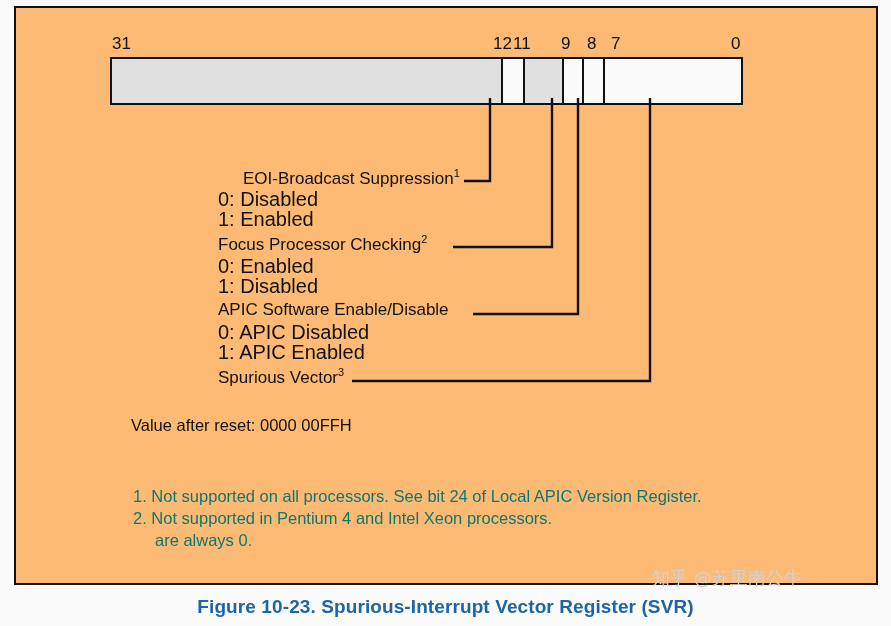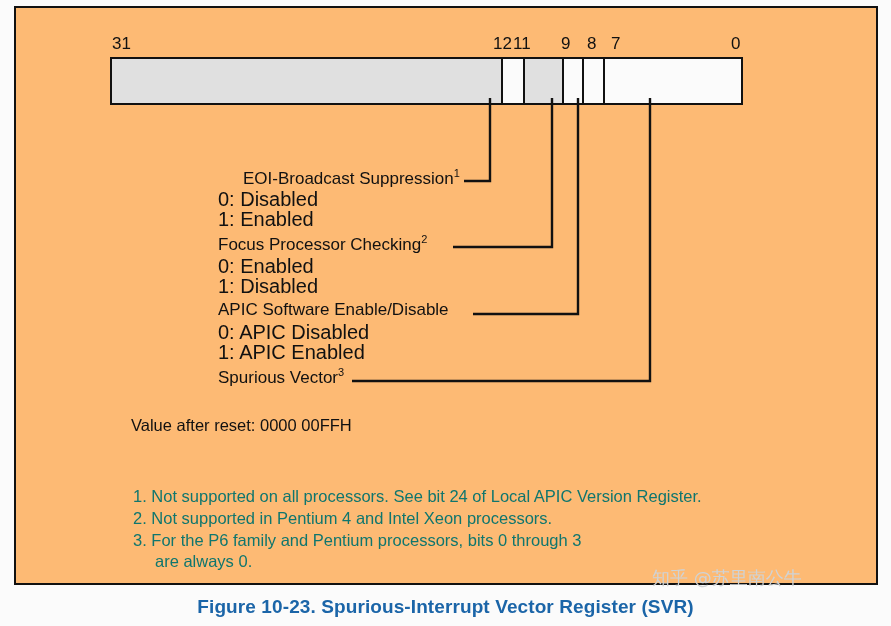--- a/index.html
+++ b/index.html
@@ -125,15 +125,14 @@
 <div class="deflabel" style="left: 218px; top: 300px;"><span>APIC Software Enable/Disable</span></div>
 <div class="subline" style="left: 218px; top: 321px;">0: APIC Disabled</div>
 <div class="subline" style="left: 218px; top: 341px;">1: APIC Enabled</div>
 <div class="deflabel" style="left: 218px; top: 366px;"><span>Spurious Vector</span><sup>3</sup></div>
 <div id="addrblock">
     <div>Value after reset: 0000 00FFH</div>
   </div>
 <div id="notes">
     <div class="note">1. Not supported on all processors. See bit 24 of Local APIC Version Register.</div>
     <div class="note">2. Not supported in Pentium 4 and Intel Xeon processors.</div>
-    <div class="note">3. For the P6 family and Pentium processors, bits 0 through 3</div>
     <div class="note-cont">are always 0.</div>
   </div>
 
 </body></html>

